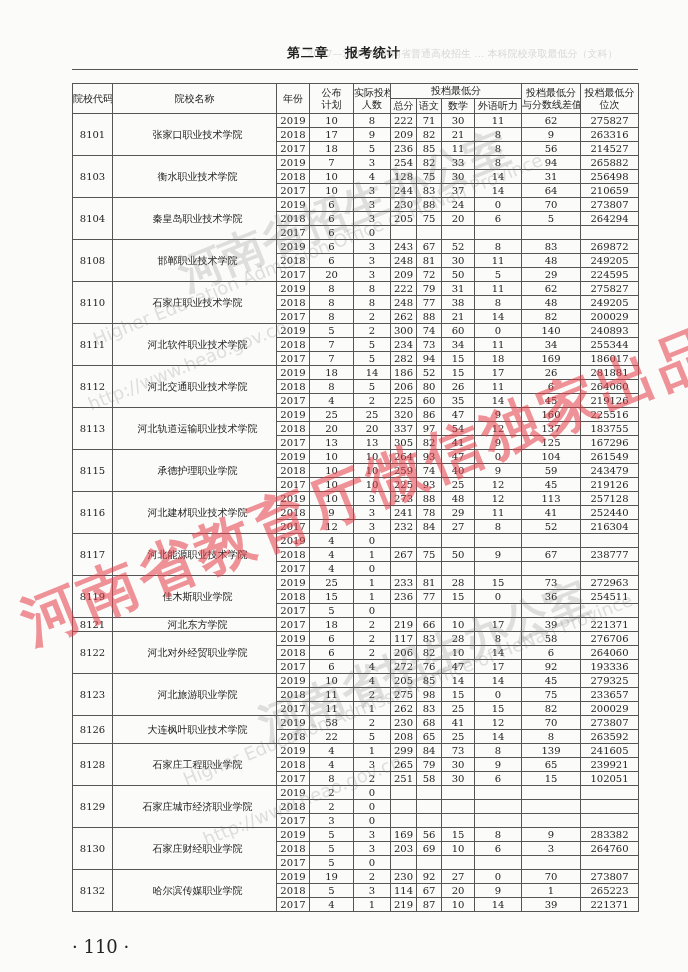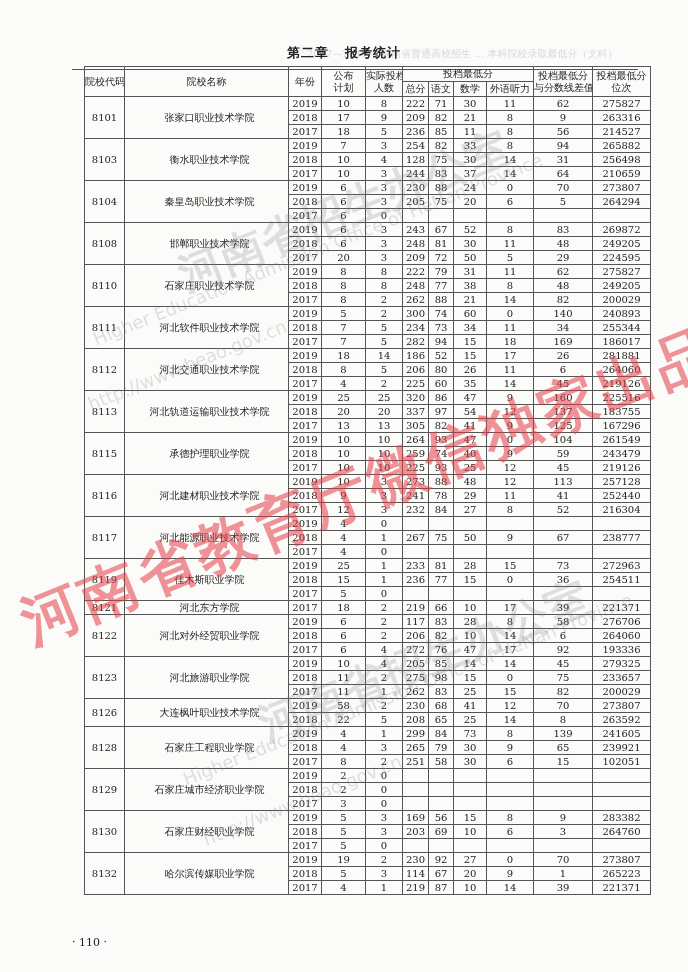--- a/index.html
+++ b/index.html
@@ -2,27 +2,27 @@
 <html><head>
 <meta charset="utf-8">
 <style>
   html, body { margin:0; padding:0; }
   body { width:688px; height:972px; background:#fbfbfa; position:relative; overflow:hidden;
          font-family:"DejaVu Serif","Liberation Serif",serif; color:#222; }
   .faded-header { position:absolute; top:47px; left:280px; width:340px; height:12px; font-size:10px; color:#d8d8d8; white-space:nowrap; overflow:hidden;margin-left:27px; }
   .chapter-title { position:absolute; top:44px; left:0; width:688px; text-align:center; font-size:13px; font-weight:bold; letter-spacing:1px; color:#222; }
   .chapter-title span { margin:0 8px; }
   .head-rule { position:absolute; top:69px; left:72px; width:566px; height:1px; background:#555; }
-  table.data { position:absolute; top:66px; left:72px; width:566px; border-collapse:collapse; table-layout:fixed; font-size:10px;margin-left:12px; }
+  table.data { position:absolute; top:83px; left:72px; width:566px; border-collapse:collapse; table-layout:fixed; font-size:10px; }
   table.data td, table.data th { border:1px solid #555; padding:0; text-align:center; vertical-align:middle; font-weight:normal; line-height:12px; overflow:hidden; white-space:nowrap; }
   table.data th { height:14px; font-size:10px; }
   table.data td { height:13px; }
   table.data td.name { text-align:center; padding-left:6px; }
   table.data { border:1.5px solid #333; }
-  .page-num { position:absolute; top:936px; left:72px; font-size:11px; color:#222; }
+  .page-num { position:absolute; top:936px; left:72px; font-size:18px; color:#222; }
   .wm { position:absolute; pointer-events:none; white-space:nowrap; }
   .wm-red { top:560px; left:-10px; transform:rotate(-22deg); transform-origin:left top; font-size:58px; font-weight:bold; color:rgba(230,60,70,0.55); font-family:"DejaVu Sans",sans-serif; letter-spacing:4px; }
   .wm-gray { font-size:44px; font-weight:bold; color:rgba(120,120,120,0.22); font-family:"DejaVu Sans",sans-serif; transform:rotate(-22deg); transform-origin:left top; }
   .wm-gray-sub { font-size:18px; color:rgba(120,120,120,0.22); font-family:"DejaVu Sans",sans-serif; transform:rotate(-22deg); transform-origin:left top; }
 </style>
 </head>
 <body>
 
 <div class="faded-header">2017—2019 年河南省普通高校招生 … 本科院校录取最低分（文科）</div>
 <div class="chapter-title">

